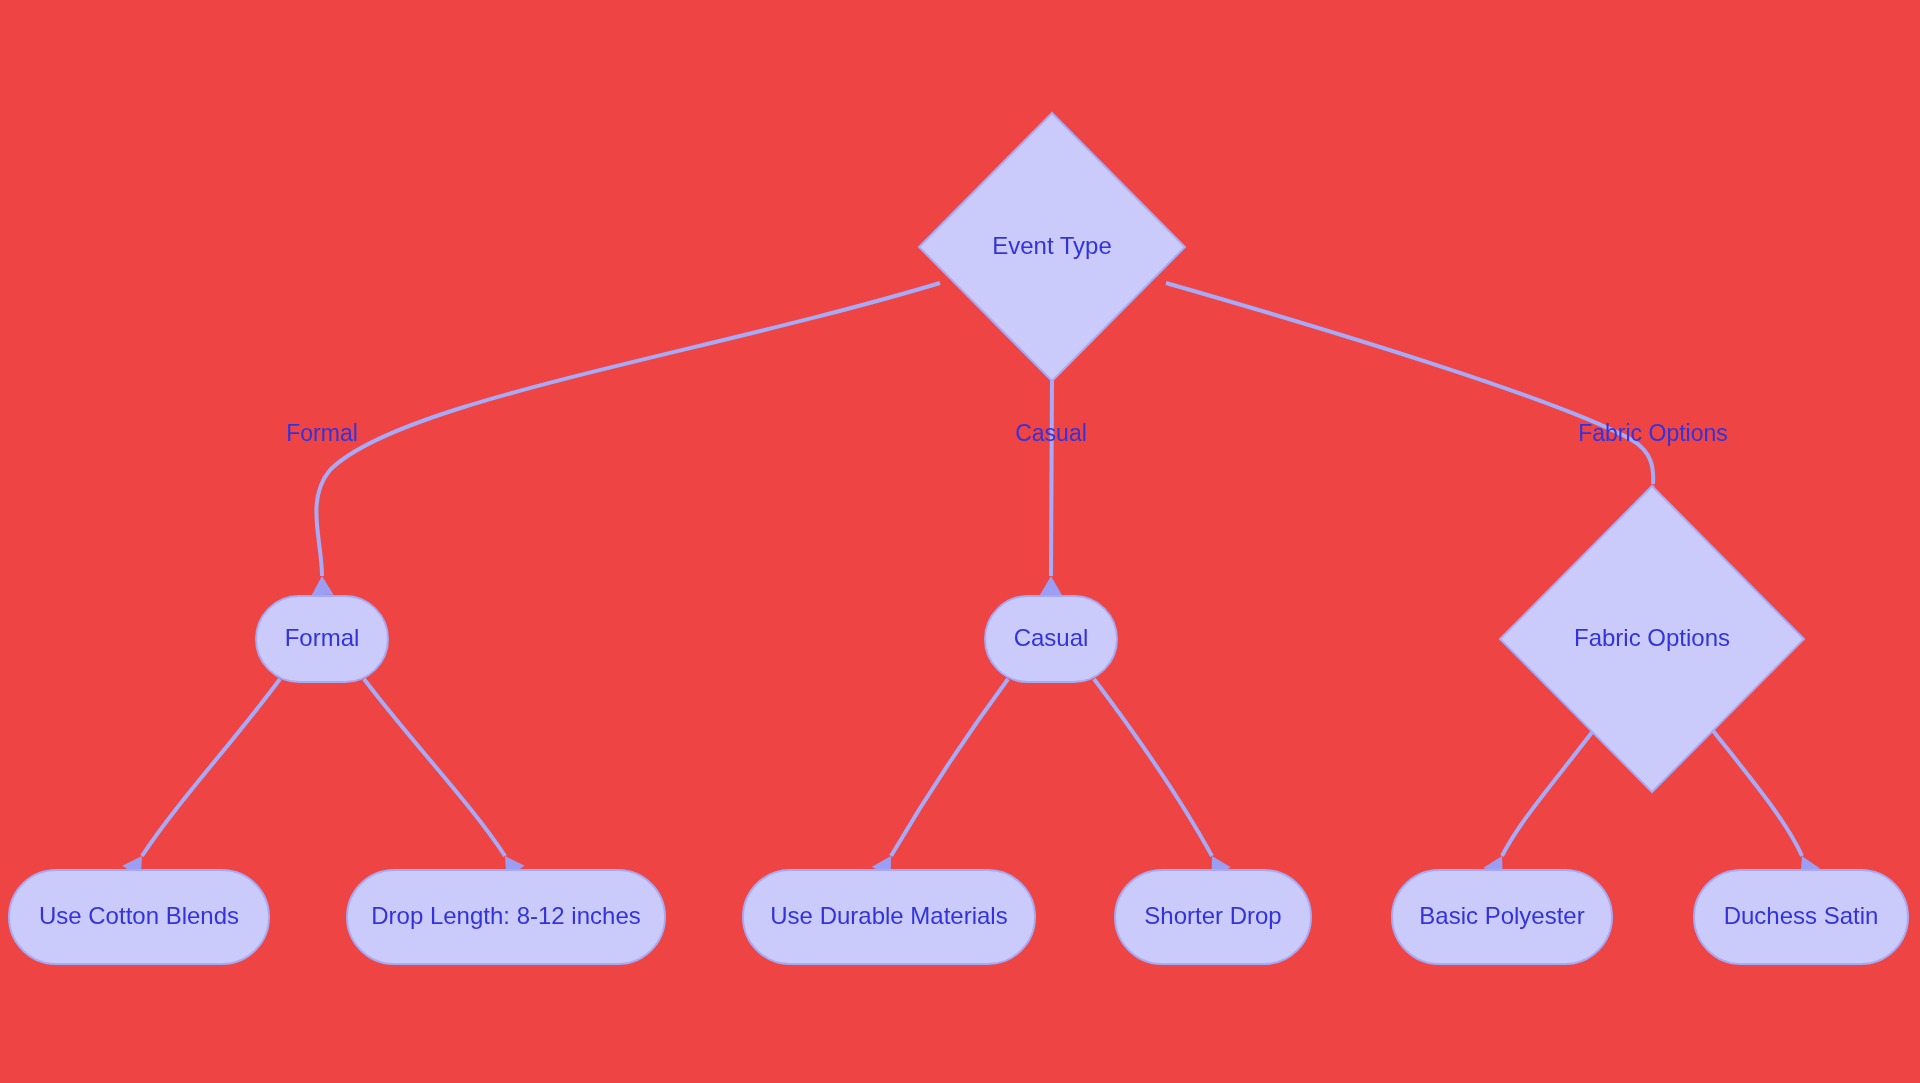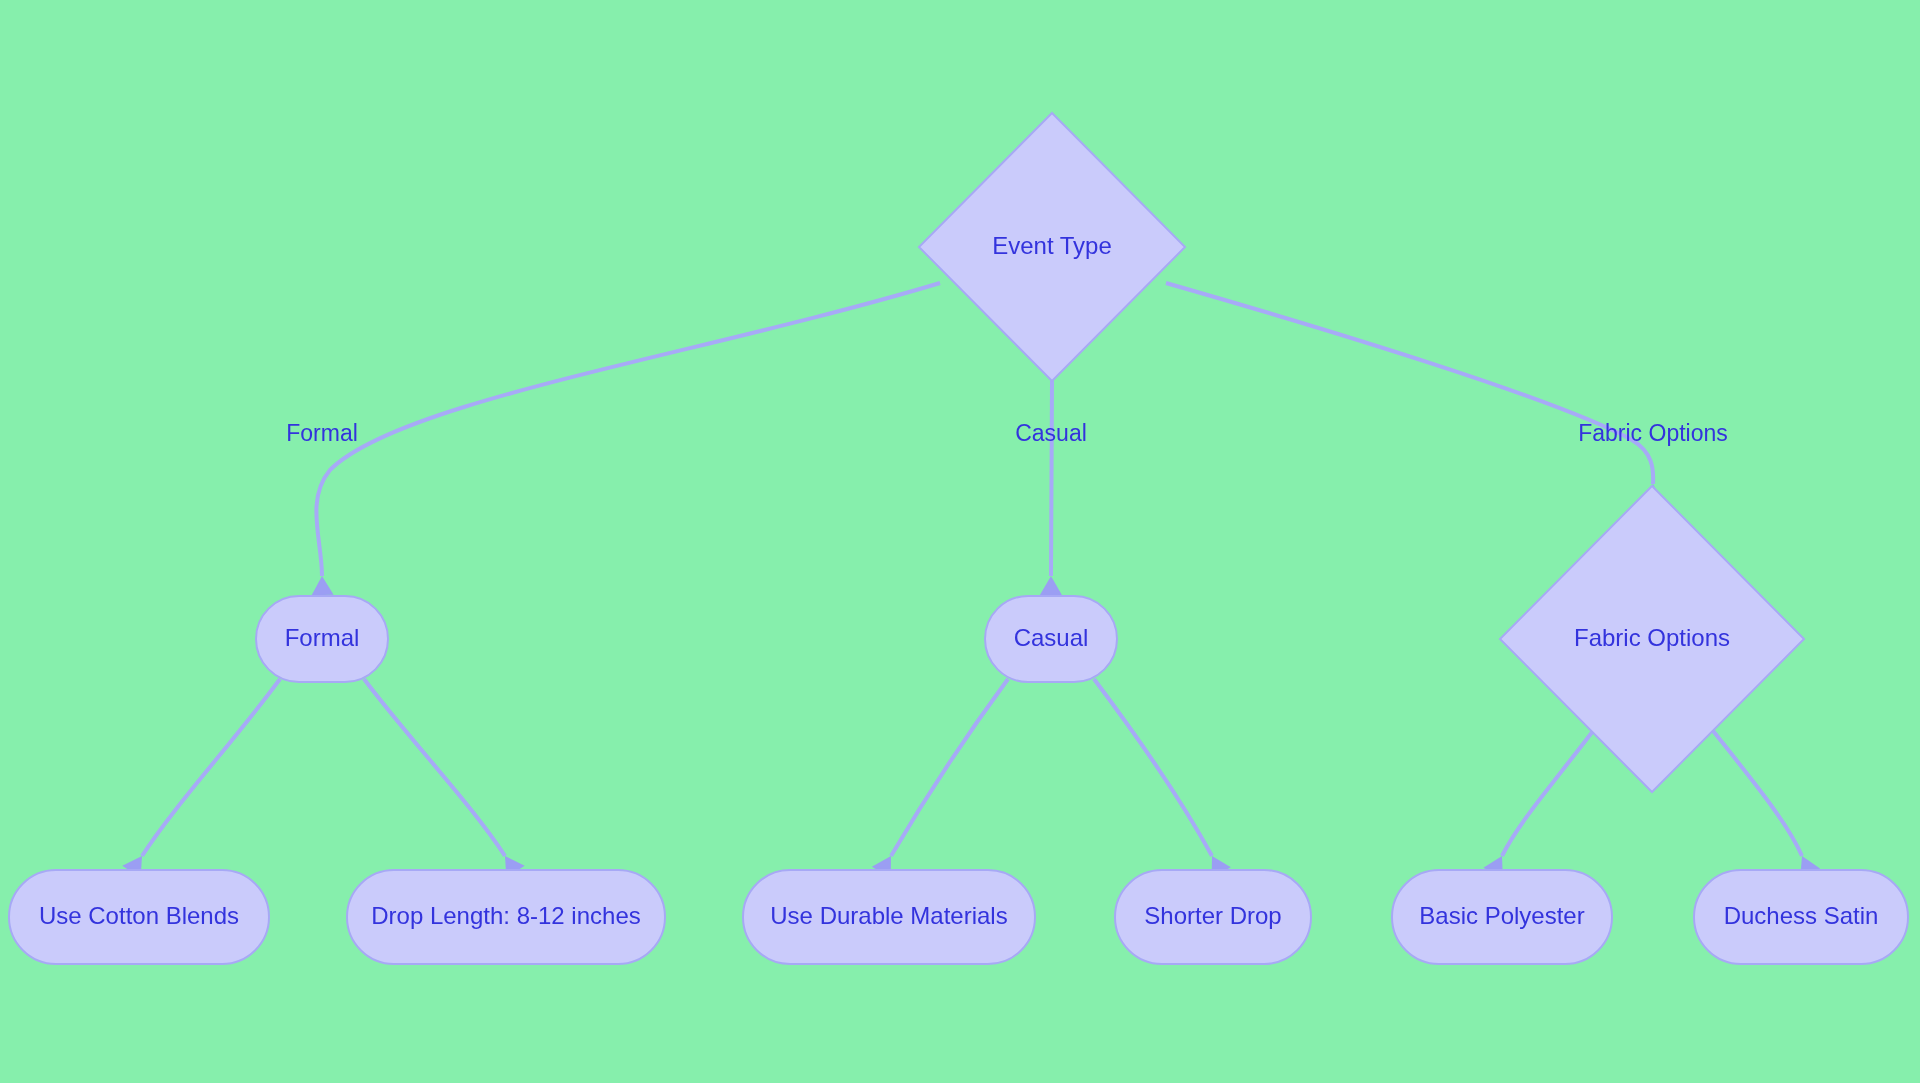--- a/index.html
+++ b/index.html
@@ -10,21 +10,21 @@
   body {
     width: 1920px;
     height: 1083px;
     font-family: "Liberation Sans", sans-serif;
     overflow: hidden;
   }
   #flowchart-root {
     position: relative;
     width: 1920px;
     height: 1083px;
-    background: #86efac;
+    background: #ef4444;
   }
   svg#flow-svg {
     display: block;
     width: 1920px;
     height: 1083px;
   }
   .node-shape {
     fill: #cacbfb;
     stroke: #a7a9f5;
     stroke-width: 2;

